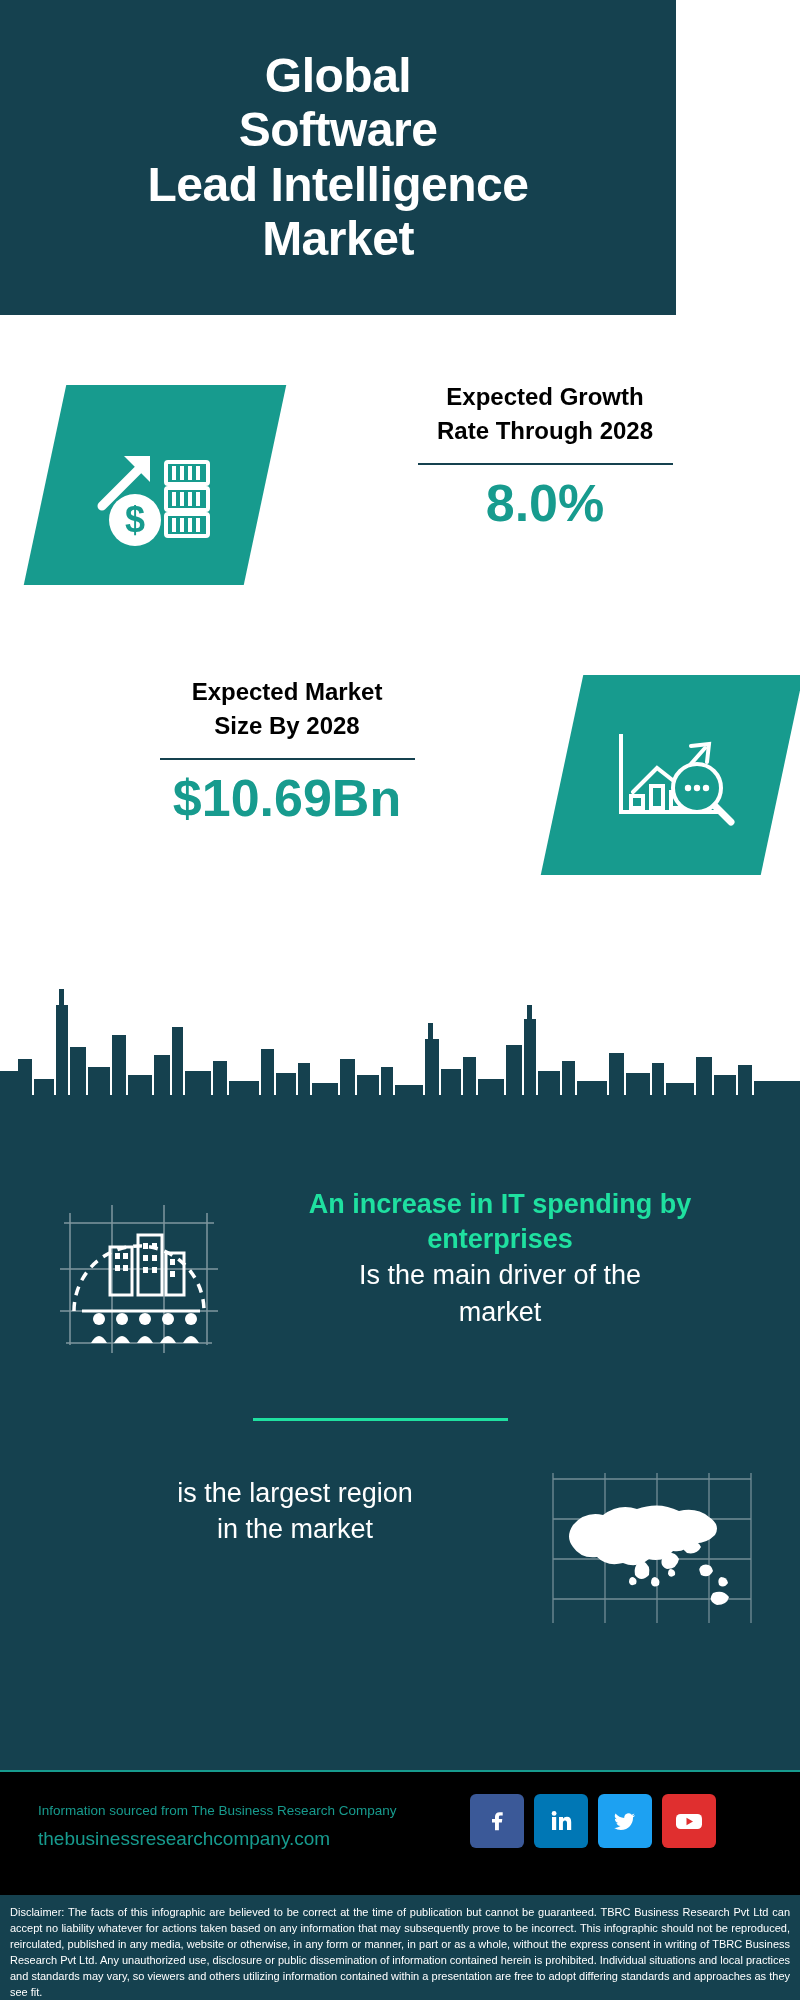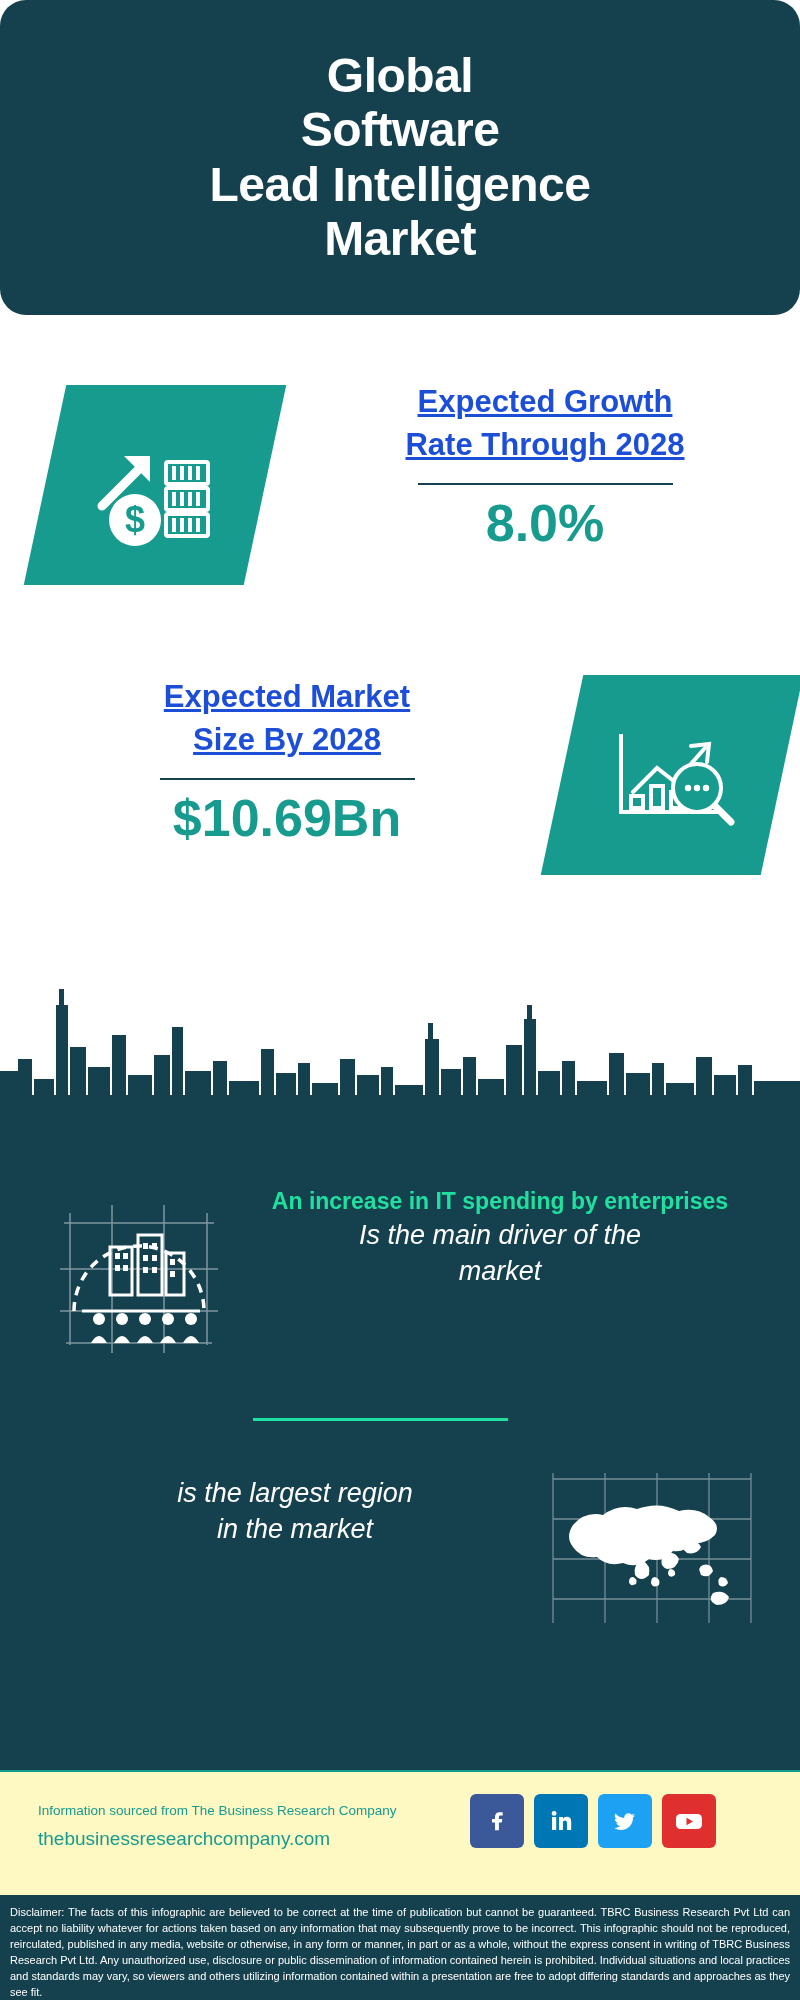--- a/index.html
+++ b/index.html
@@ -18,28 +18,27 @@
     width: 800px;
     height: 2000px;
     position: relative;
     background: #ffffff;
   }
 
   
   .header {
     position: absolute;
     left: 0; top: 0;
-    width: 800px;
+    width: 676px;
     height: 315px;
     background: #15414f;
     display: flex;
     flex-direction: column;
     align-items: center;
     justify-content: center;
-    border-radius: 26px;
   }
   .header-line {
     color: #ffffff;
     font-size: 48px;
     font-weight: bold;
     line-height: 1.13;
     text-align: center;
     letter-spacing: -0.5px;
     white-space: nowrap;
   }
@@ -75,25 +74,24 @@
   }
   .growth-badge { left: 45px; top: 45px; }
 
   .growth-text {
     position: absolute;
     left: 330px; top: 40px;
     width: 430px;
     text-align: center;
   }
   .kicker {
-    color: #1d4ed8;
-    font-size: 31px;
+    color: #000000;
+    font-size: 24px;
     font-weight: bold;
     line-height: 1.4;
-    text-decoration: underline;
   }
   .divider-line {
     width: 255px;
     height: 2px;
     background: #15414f;
     margin: 16px auto 10px auto;
   }
   .bigvalue {
     color: #179b8e;
     font-size: 52px;
@@ -146,29 +144,28 @@
     width: 175px; height: 165px;
   }
   .driver-text {
     position: absolute;
     left: 240px; top: 22px;
     width: 520px;
     text-align: center;
   }
   .hl-green {
     color: #1fe0a0;
-    font-size: 23px;
+    font-size: 27px;
     font-weight: bold;
     line-height: 1.3;
   }
   .sub-white {
     color: #ffffff;
     font-size: 27px;
     line-height: 1.35;
-    font-style: italic;
   }
 
   .mid-divider {
     position: absolute;
     left: 253px; top: 283px;
     width: 255px;
     height: 3px;
     background: #1fe0a0;
   }
 
@@ -189,21 +186,21 @@
     left: 545px; top: 0px;
     width: 215px; height: 165px;
   }
 
   
   .footer {
     position: absolute;
     left: 0; top: 1770px;
     width: 800px;
     height: 125px;
-    background: #fef9c3;
+    background: #000000;
     border-top: 2px solid #179b8e;
   }
   .footer-text {
     position: absolute;
     left: 38px; top: 28px;
     width: 430px;
   }
   .footer-line1 {
     color: #179b8e;
     font-size: 13.5px;

